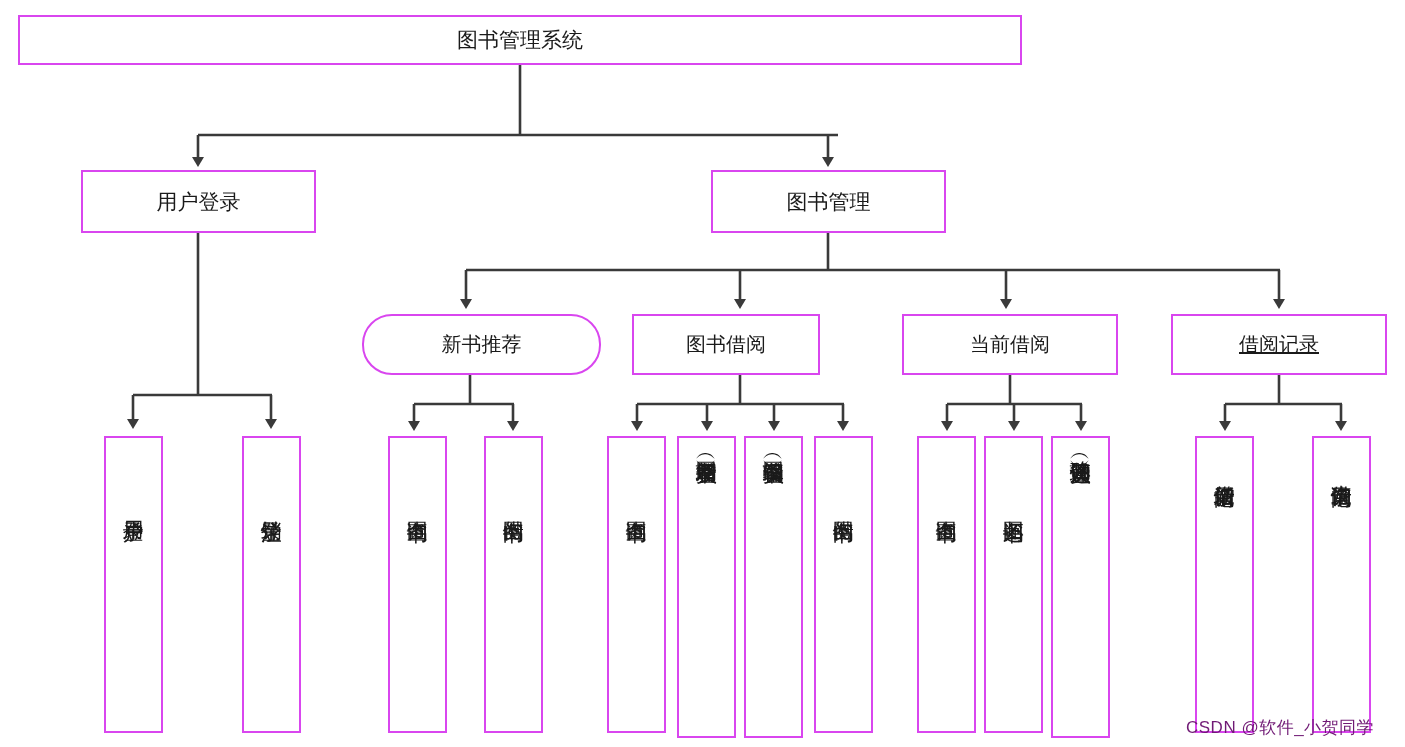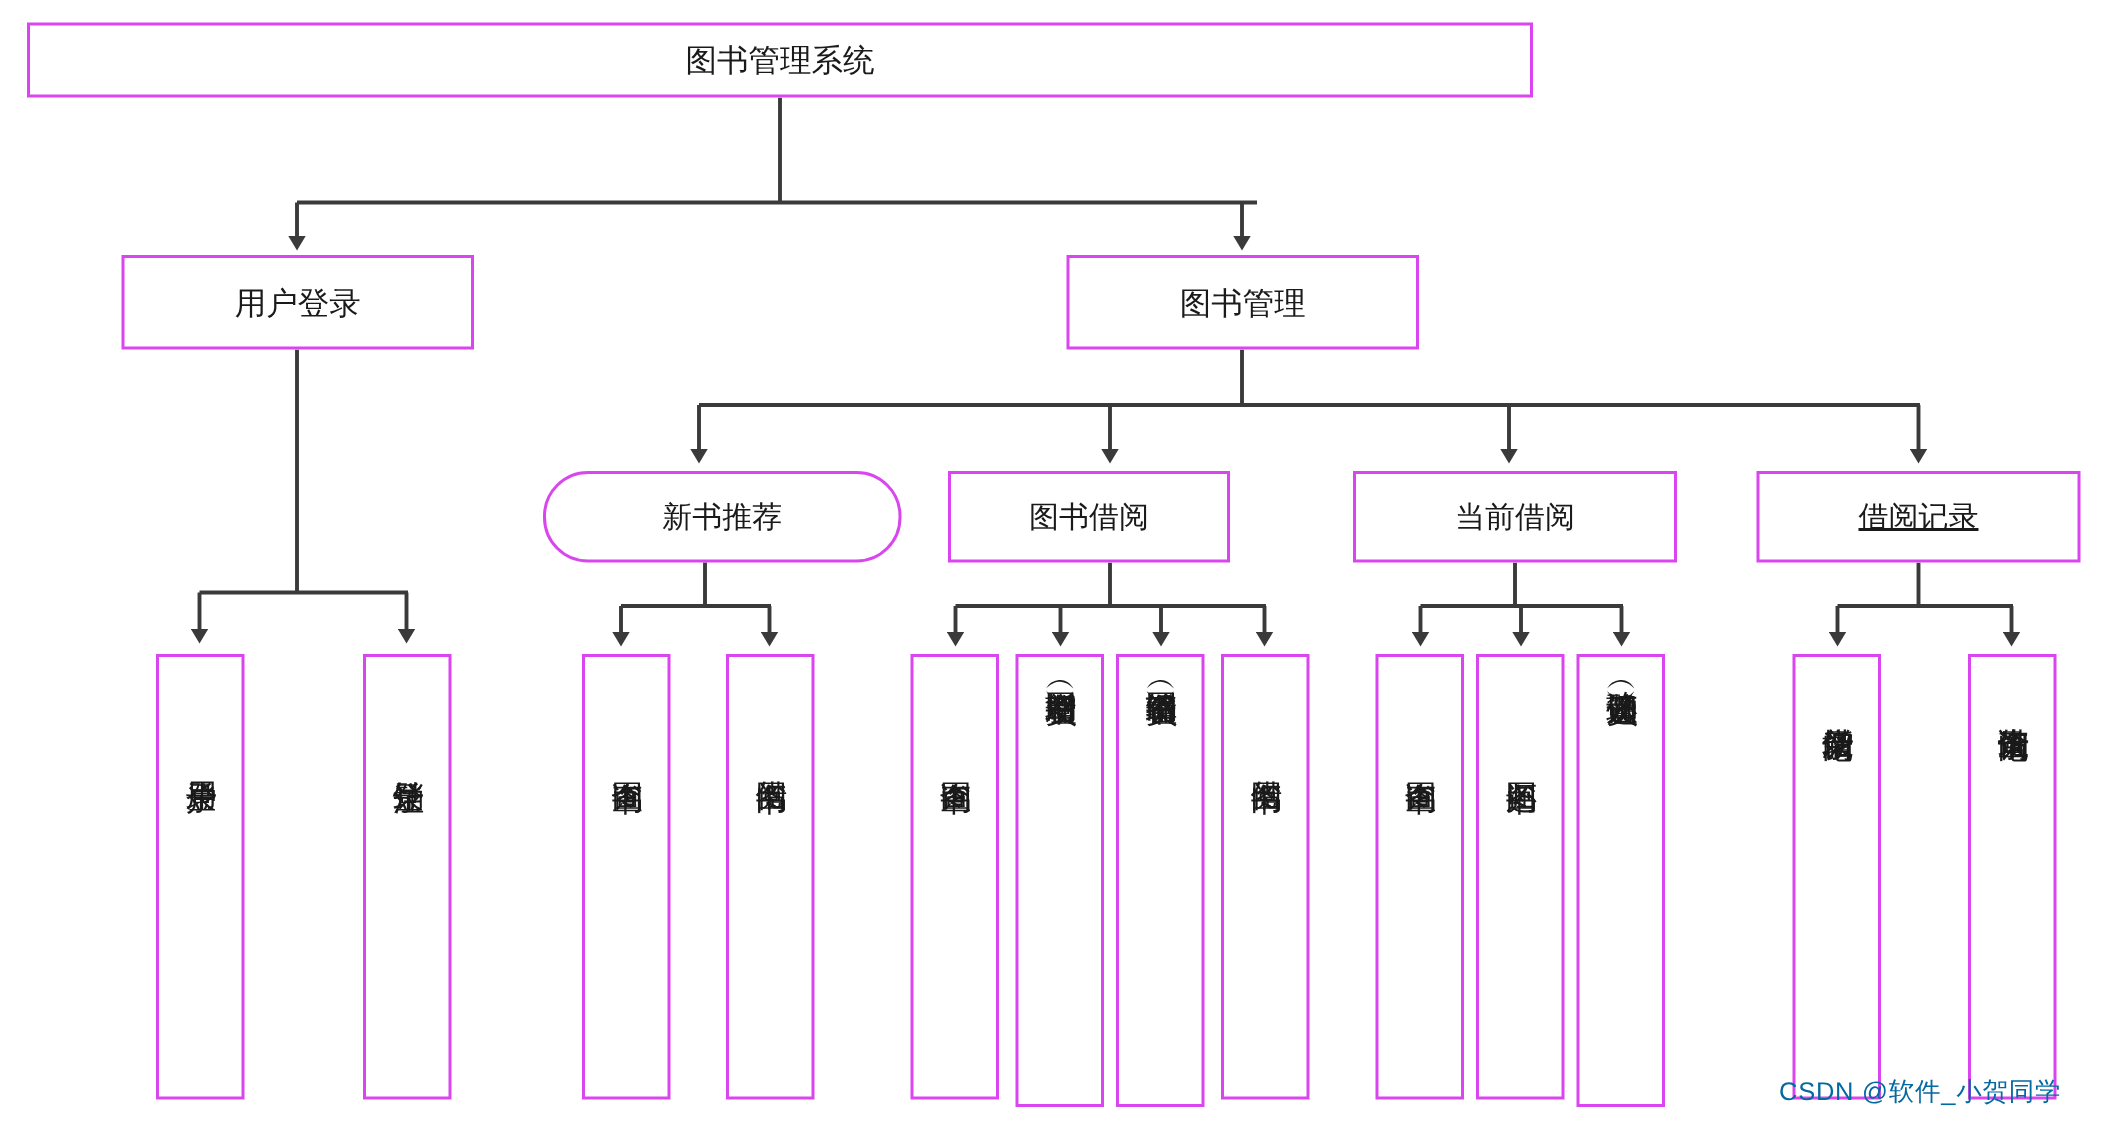--- a/index.html
+++ b/index.html
@@ -38,21 +38,21 @@
     line-height:1.32;
     letter-spacing:0.5px;
     white-space:nowrap;
     color:#1a1a1a;
   }
   .watermark{
     position:absolute;
     left:1186px;
     top:716px;
     font-size:17px;
-    color:#0369a1;
+    color:#701a75;
     white-space:nowrap;
     z-index:5;
     letter-spacing:0.5px;
   }
 </style>
 </head>
 <body>
 
 <div id="canvas">
 

